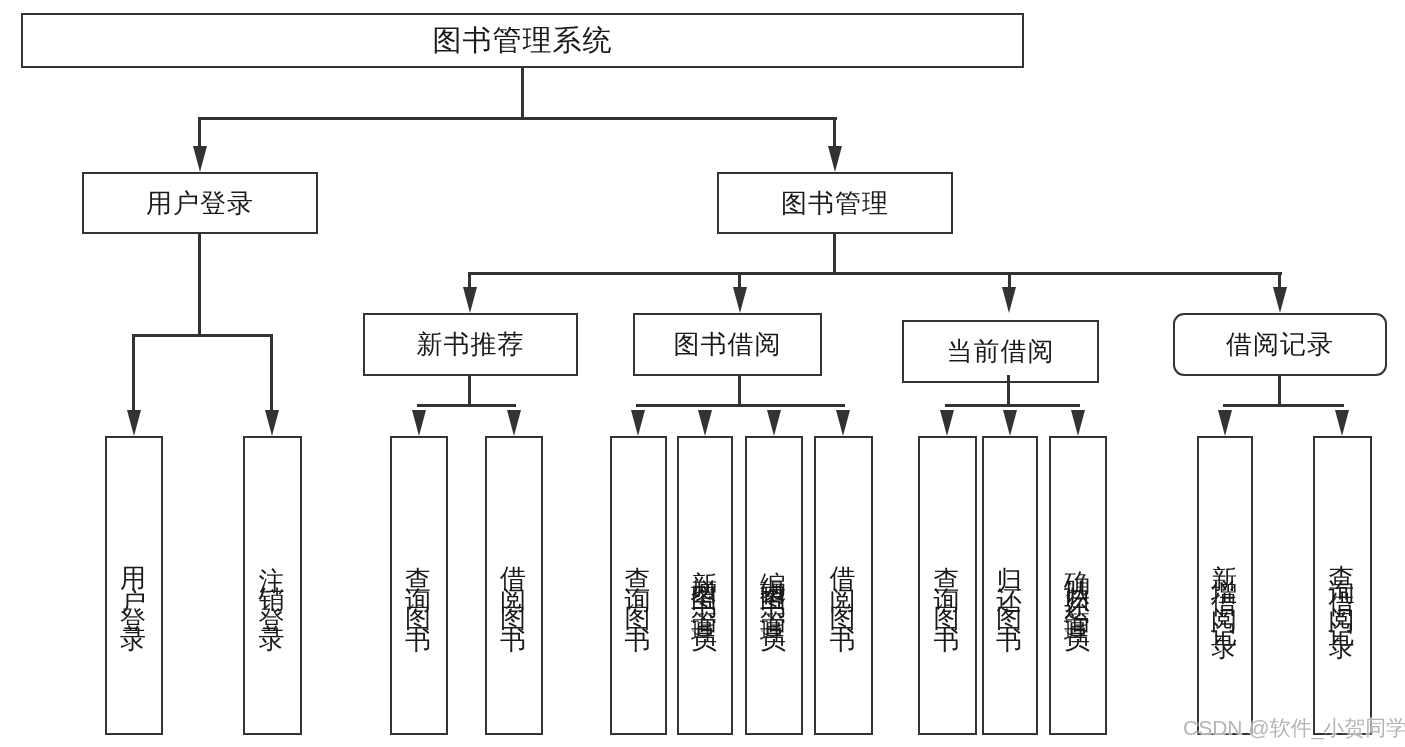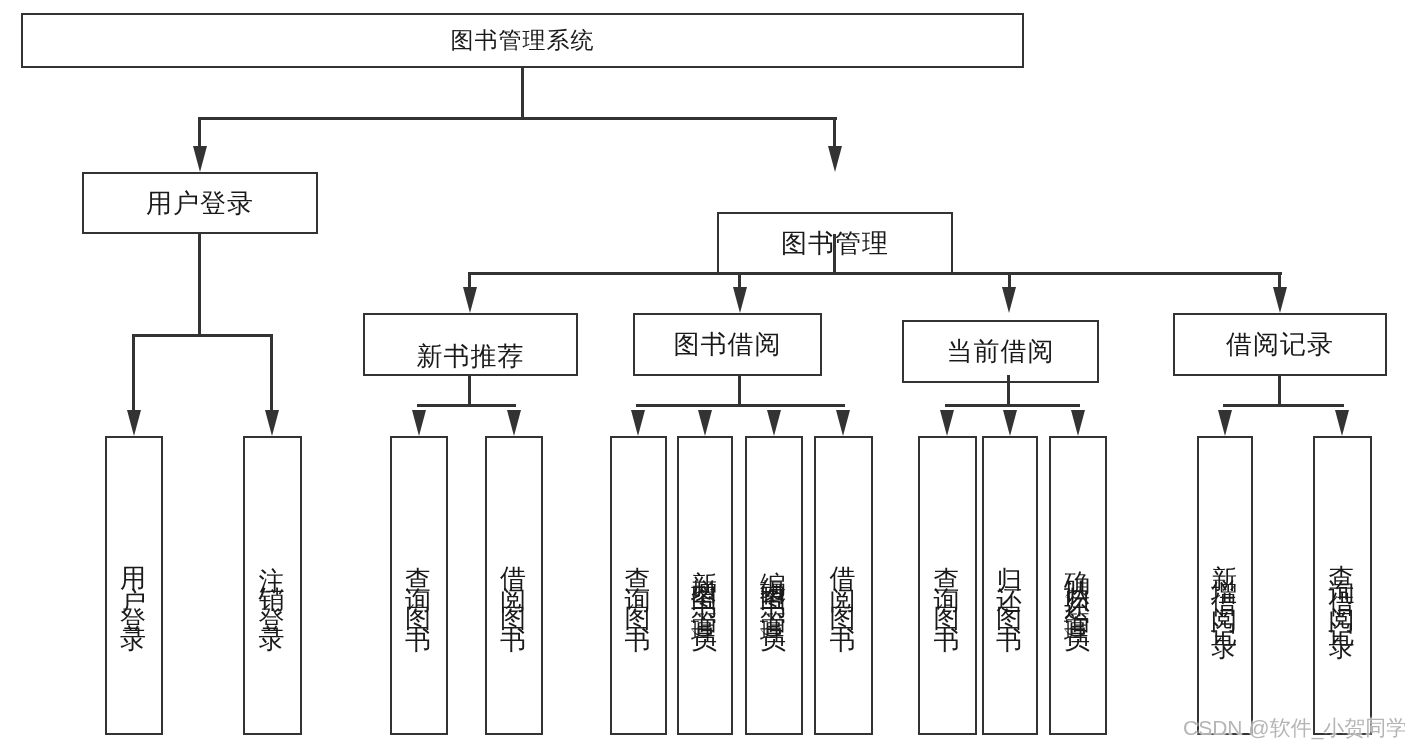--- a/index.html
+++ b/index.html
@@ -22,21 +22,21 @@
     background:#fff;
     border:2.5px solid var(--line);
     box-sizing:border-box;
     display:flex;
     align-items:center;
     justify-content:center;
     font-size:26px;
     letter-spacing:1px;
     white-space:nowrap;
   }
-  .box-root{font-size:23px;}
+  .box-root{font-size:29px;}
   .vtext{
     writing-mode:vertical-rl;
     text-orientation:mixed;
     letter-spacing:20px;
     white-space:nowrap;
   }
   .gap-6{letter-spacing:14px;}
   .gap-8{letter-spacing:8px;}
   .hline,.vline{position:absolute;background:var(--line);}
   .hline{height:3px;}
@@ -70,21 +70,21 @@
   <div class="vline" style="left:521px;top:68px;height:50px;"></div>
   <div class="hline" style="left:198px;top:117px;width:639px;"></div>
   <div class="vline" style="left:198px;top:117px;height:31px;"></div>
   <div class="vline" style="left:833px;top:117px;height:31px;"></div>
   <div class="arrow" style="left:193px;top:146px;"></div>
   <div class="arrow" style="left:828px;top:146px;"></div>
 
   <div class="box" style="left:82px;top:172px;width:236px;height:62px;">
     <span>用户登录</span>
   </div>
-  <div class="box" style="left:717px;top:172px;width:236px;height:62px;margin-top:40px;">
+  <div class="box" style="left:717px;top:172px;width:236px;height:62px;">
     <span>图书管理</span>
   </div>
 
   <div class="vline" style="left:198px;top:234px;height:103px;"></div>
   <div class="hline" style="left:132px;top:334px;width:141px;"></div>
   <div class="vline" style="left:132px;top:334px;height:78px;"></div>
   <div class="vline" style="left:270px;top:334px;height:78px;"></div>
   <div class="arrow" style="left:127px;top:410px;"></div>
   <div class="arrow" style="left:265px;top:410px;"></div>
 
@@ -92,30 +92,30 @@
   <div class="hline" style="left:468px;top:272px;width:814px;"></div>
   <div class="vline" style="left:468px;top:272px;height:18px;"></div>
   <div class="vline" style="left:738px;top:272px;height:18px;"></div>
   <div class="vline" style="left:1008px;top:272px;height:18px;"></div>
   <div class="vline" style="left:1278px;top:272px;height:18px;"></div>
   <div class="arrow" style="left:463px;top:287px;"></div>
   <div class="arrow" style="left:733px;top:287px;"></div>
   <div class="arrow" style="left:1002px;top:287px;"></div>
   <div class="arrow" style="left:1273px;top:287px;"></div>
 
-  <div class="box" style="left:363px;top:313px;width:215px;height:63px;align-items:flex-end;">
+  <div class="box" style="left:363px;top:313px;width:215px;height:63px;">
     <span>新书推荐</span>
   </div>
   <div class="box" style="left:633px;top:313px;width:189px;height:63px;">
     <span>图书借阅</span>
   </div>
   <div class="box" style="left:902px;top:320px;width:197px;height:63px;">
     <span>当前借阅</span>
   </div>
-  <div class="box" style="left:1173px;top:313px;width:214px;height:63px;">
+  <div class="box" style="left:1173px;top:313px;width:214px;height:63px;border-radius:11px;">
     <span>借阅记录</span>
   </div>
 
   <div class="vline" style="left:468px;top:375px;height:32px;"></div>
   <div class="hline" style="left:417px;top:404px;width:99px;"></div>
   <div class="arrow" style="left:412px;top:410px;"></div>
   <div class="arrow" style="left:507px;top:410px;"></div>
 
   <div class="vline" style="left:738px;top:375px;height:32px;"></div>
   <div class="hline" style="left:636px;top:404px;width:209px;"></div>

